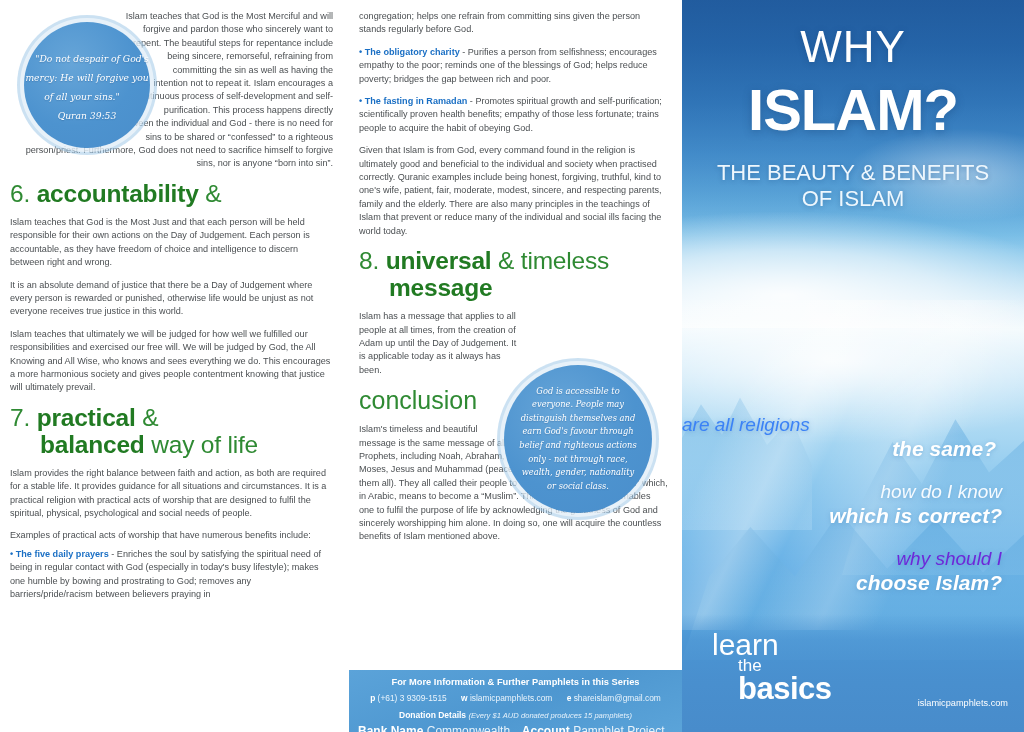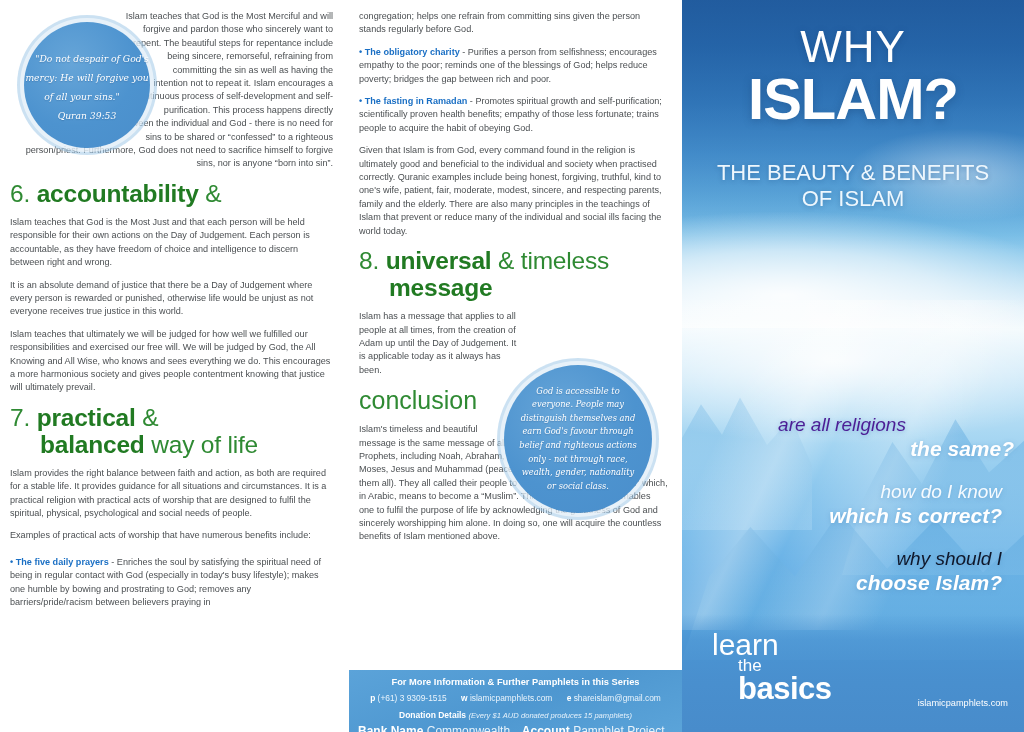--- a/index.html
+++ b/index.html
@@ -8,21 +8,21 @@
 
   
   .col{position:absolute;top:0;box-sizing:border-box;}
   #col-left{left:0;width:345px;padding:10px 12px 0 10px;}
   #col-mid{left:349px;width:333px;padding:10px 14px 0 10px;}
 
   p.body{
     font-size:9.1px;line-height:13.4px;color:#4b4f52;margin:0 0 9px 0;
     text-align:left;
   }
-  p.body.tight{margin-bottom:13px;}
+  p.body.tight{margin-bottom:5px;}
   .bluefade{color:#2f78c4;}
   .bluefade2{color:#3f7fb8;}
   b.bluelead{color:#1a6fc4;font-weight:bold;}
   .bullet{color:#1a6fc4;font-weight:bold;}
 
   
   .quote-circle{
     position:absolute;border-radius:50%;
     background:radial-gradient(circle at 38% 32%, #66a5d8 0%, #4d93cf 55%, #4a8ecb 100%);
     box-shadow:0 0 0 4px rgba(255,255,255,.55), 0 0 0 7px rgba(160,200,232,.55);
@@ -117,35 +117,35 @@
   }
   #cover .botband{
     position:absolute;left:0;bottom:0;width:100%;height:118px;
     background:linear-gradient(180deg,rgba(74,147,210,.0) 0%,rgba(74,147,210,.75) 22%,rgba(73,143,206,.95) 55%,rgba(72,140,203,1) 100%);
   }
 
   #cover .content{position:absolute;inset:0;}
   .cv-why{position:absolute;left:0;right:0;top:22px;text-align:center;
     font-size:44px;letter-spacing:1px;color:#ffffff;font-weight:300;
     font-family:"Liberation Sans",sans-serif;text-shadow:0 1px 6px rgba(20,60,110,.35);}
-  .cv-islam{position:absolute;left:0;right:0;top:65px;text-align:center;
+  .cv-islam{position:absolute;left:0;right:0;top:76px;text-align:center;
     font-size:58px;font-weight:bold;color:#ffffff;letter-spacing:-1px;
     text-shadow:0 2px 8px rgba(20,60,110,.35);}
   .cv-sub{position:absolute;left:0;right:0;top:160px;text-align:center;
     font-size:22px;color:#eef7fd;line-height:26px;font-weight:300;
     text-shadow:0 1px 5px rgba(20,60,110,.3);}
 
   .q-line{position:absolute;color:#ffffff;text-shadow:0 1px 4px rgba(90,150,200,.55);}
   .q-thin{font-weight:300;font-style:italic;}
   .q-bold{font-weight:bold;font-style:italic;}
-  #q1a{left:0;right:22px;top:414px;text-align:center;font-size:19px;color:#4c1d95;}
-  #q1b{left:0;right:10px;top:437px;text-align:right;font-size:21px;}
+  #q1a{left:0;right:22px;top:414px;text-align:left;font-size:19px;color:#3b82f6;}
+  #q1b{left:0;right:28px;top:437px;text-align:right;font-size:21px;}
   #q2a{left:0;right:22px;top:481px;text-align:right;font-size:19px;color:#f6fbff;}
   #q2b{left:0;right:22px;top:504px;text-align:right;font-size:21px;}
-  #q3a{left:0;right:22px;top:548px;text-align:right;font-size:19px;color:#0f172a;}
+  #q3a{left:0;right:22px;top:548px;text-align:right;font-size:19px;color:#6d28d9;}
   #q3b{left:0;right:22px;top:571px;text-align:right;font-size:21px;}
 
   #brand{position:absolute;left:30px;bottom:28px;color:#fff;line-height:1;}
   #brand .l1{font-size:30px;font-weight:300;font-family:"Liberation Sans",sans-serif;}
   #brand .l2{font-size:17px;font-weight:300;margin-left:26px;margin-top:-3px;}
   #brand .l3{font-size:31px;font-weight:bold;margin-left:26px;margin-top:-1px;letter-spacing:-.5px;}
   #siteurl{position:absolute;right:16px;bottom:24px;font-size:9.2px;color:#ffffff;}
 </style>
 </head>
 <body>

